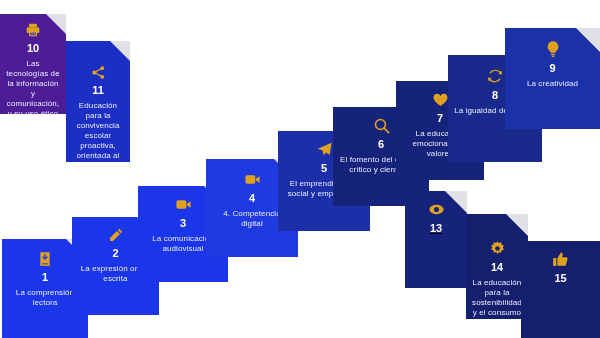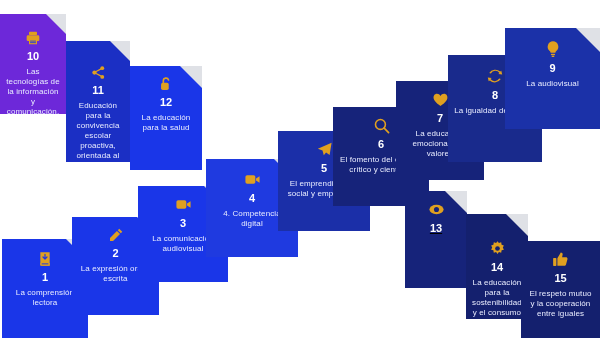--- a/index.html
+++ b/index.html
@@ -176,23 +176,23 @@
         <i style="border-width: 0px 24px 24px 0px; border-color: transparent rgb(223, 225, 230) transparent transparent;"></i>
       </span>
       <span class="ico">
         <svg width="18" height="18" viewBox="0 0 24 24" fill="#e0a020" xmlns="http://www.w3.org/2000/svg">
           <path d="M12 1.8A7.2 7.2 0 0 0 7.6 14.6c.7.8 1.1 1.5 1.2 2.4h6.4c.1-.9.5-1.6 1.2-2.4A7.2 7.2 0 0 0 12 1.8z"></path>
           <rect x="9.2" y="18.3" width="5.6" height="1.9" rx=".9"></rect>
           <rect x="10.1" y="21" width="3.8" height="1.6" rx=".8"></rect>
         </svg>
       </span>
       <div class="num">9</div>
-      <div class="lbl">La audiovisual</div>
-    </div>
-    <div class="card" style="left: 0px; top: 14px; width: 66px; height: 100px; background: #6d28d9; padding-top: 16px; z-index: 19;">
+      <div class="lbl">La creatividad</div>
+    </div>
+    <div class="card" style="left: 0px; top: 14px; width: 66px; height: 100px; background: #4c1d95; padding-top: 8px; z-index: 19;">
       <span class="fold">
         <i style="border-width: 0px 20px 20px 0px; border-color: transparent rgb(223, 225, 230) transparent transparent;"></i>
       </span>
       <span class="ico">
         <svg width="16" height="16" viewBox="0 0 24 24" fill="#e0a020" xmlns="http://www.w3.org/2000/svg">
           <rect x="6" y="2.5" width="12" height="5" rx="1"></rect>
           <rect x="2.5" y="8" width="19" height="8.5" rx="2"></rect>
           <rect x="6" y="14" width="12" height="7.5" rx="1"></rect>
           <rect x="7.6" y="16" width="8.8" height="1.3" fill="#1a36e8"></rect>
           <rect x="7.6" y="18.4" width="8.8" height="1.3" fill="#1a36e8"></rect>
@@ -209,33 +209,20 @@
         <svg width="15" height="15" viewBox="0 0 24 24" fill="#e0a020" xmlns="http://www.w3.org/2000/svg">
           <circle cx="18" cy="5" r="3.1"></circle>
           <circle cx="18" cy="19" r="3.1"></circle>
           <circle cx="5.5" cy="12" r="3.4"></circle>
           <path d="M8.2 10.4l7.2-3.8M8.2 13.6l7.2 3.8" stroke="#e0a020" stroke-width="2" stroke-linecap="round"></path>
         </svg>
       </span>
       <div class="num">11</div>
       <div class="lbl">Educación para la convivencia escolar proactiva, orientada al respeto de la diversidad como fuente de riqueza</div>
     </div>
-    <div class="card" style="left: 130px; top: 66px; width: 72px; height: 104px; background: rgb(26, 54, 232); padding-top: 10px; z-index: 21;">
-      <span class="fold">
-        <i style="border-width: 0px 22px 22px 0px; border-color: transparent rgb(223, 225, 230) transparent transparent;"></i>
-      </span>
-      <span class="ico">
-        <svg width="16" height="16" viewBox="0 0 24 24" fill="#e0a020" xmlns="http://www.w3.org/2000/svg">
-          <path d="M8 10V7.2a4 4 0 0 1 7.8-1.3" fill="none" stroke="#e0a020" stroke-width="2.4" stroke-linecap="round"></path>
-          <rect x="4.6" y="10" width="11.5" height="11" rx="2.6"></rect>
-        </svg>
-      </span>
-      <div class="num">12</div>
-      <div class="lbl">La educación para la salud</div>
-    </div>
     <div class="card" style="left: 405px; top: 191px; width: 62px; height: 97px; background: rgb(22, 35, 122); padding-top: 10px; z-index: 22; text-decoration: underline;">
       <span class="fold">
         <i style="border-width: 0px 22px 22px 0px; border-color: transparent rgb(223, 225, 230) transparent transparent;"></i>
       </span>
       <span class="ico">
         <svg width="17" height="17" viewBox="0 0 24 24" fill="#e0a020" xmlns="http://www.w3.org/2000/svg">
           <ellipse cx="12" cy="12" rx="10" ry="6.6"></ellipse>
           <circle cx="12" cy="12" r="3.6" fill="#16237a"></circle>
         </svg>
       </span>
@@ -255,15 +242,14 @@
       <div class="lbl">La educación para la sostenibilidad y el consumo responsable</div>
     </div>
     <div class="card" style="left: 521px; top: 241px; width: 79px; height: 97px; background: rgb(20, 32, 110); padding-top: 10px; z-index: 24;">
       <span class="ico">
         <svg width="17" height="17" viewBox="0 0 24 24" fill="#e0a020" xmlns="http://www.w3.org/2000/svg">
           <rect x="1.6" y="9.8" width="4.6" height="11.4" rx="1"></rect>
           <path d="M7.6 10.4L12.4 2c1.8 0 2.9 1.3 2.6 3l-.7 3.8h5.4c1.5 0 2.5 1.3 2.1 2.7l-2 7.4c-.3 1.2-1.3 2-2.5 2H7.6V10.4z"></path>
         </svg>
       </span>
       <div class="num">15</div>
-      <div class="lbl">El respeto mutuo y la cooperación entre iguales</div>
     </div>
   </div>
 
 </body></html>

